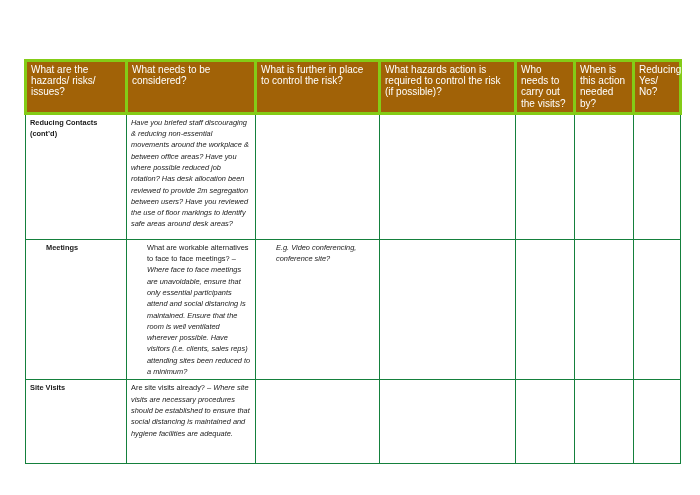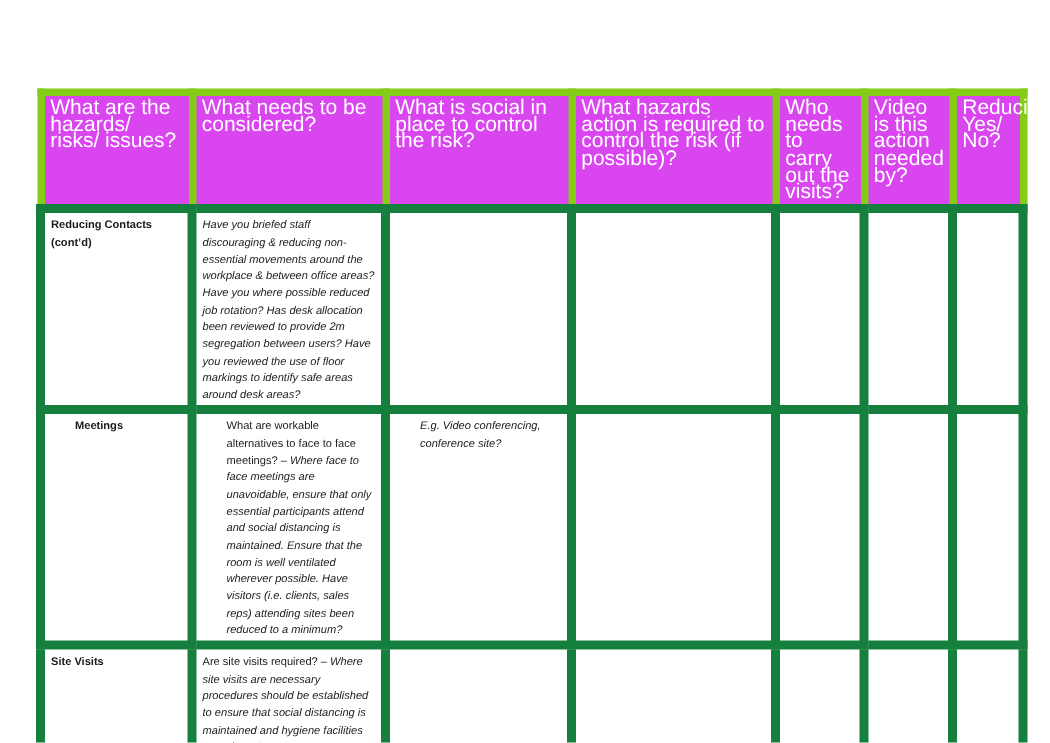--- a/index.html
+++ b/index.html
@@ -11,27 +11,27 @@
     width:655px;
   }
   table.risk col.c1 { width:101px; }
   table.risk col.c2 { width:129px; }
   table.risk col.c3 { width:124px; }
   table.risk col.c4 { width:136px; }
   table.risk col.c5 { width:59px; }
   table.risk col.c6 { width:59px; }
   table.risk col.c7 { width:47px; }
   th {
-    background:#d946ef; color:#ffffff; font-weight:normal;
-    font-size:14px; line-height:11.2px; text-align:left; vertical-align:top;
+    background:#a16207; color:#ffffff; font-weight:normal;
+    font-size:10px; line-height:11.2px; text-align:left; vertical-align:top;
     padding:2px 4px 3px 4px; height:30px;
-    border:5px solid #84cc16;
+    border:3px solid #84cc16;
   }
   td {
-    border:6px solid #15803d; vertical-align:top;
+    border:1px solid #15803d; vertical-align:top;
     font-size:7.4px; line-height:11.3px; color:#1a1a1a;
     padding:2px 4px;
   }
   tr.r1 td { height:120px; }
   tr.r2 td { height:119px;padding-left:20px; }
   tr.r3 td { height:79px; }
   .hz { font-weight:bold; }
   .lead { font-weight:normal; font-style:normal; }
   .it { font-style:italic; }
 </style>
@@ -45,24 +45,24 @@
       <col class="c3">
       <col class="c4">
       <col class="c5">
       <col class="c6">
       <col class="c7">
   </colgroup>
   <thead>
     <tr>
       <th>What are the hazards/ risks/ issues?</th>
       <th>What needs to be considered?</th>
-      <th>What is social in place to control the risk?</th>
+      <th>What is further in place to control the risk?</th>
       <th>What hazards action is required to control the risk (if possible)?</th>
       <th>Who needs to carry out the visits?</th>
-      <th>Video is this action needed by?</th>
+      <th>When is this action needed by?</th>
       <th>Reducing Yes/ No?</th>
     </tr>
   </thead>
   <tbody>
     <tr class="r1">
       <td class="hz">Reducing Contacts (cont’d)</td>
       <td>
         <span class="it">Have you briefed staff discouraging &amp; reducing non-essential movements around the workplace &amp; between office areas? Have you where possible reduced job rotation? Has desk allocation been reviewed to provide 2m segregation between users? Have you reviewed the use of floor markings to identify safe areas around desk areas?</span>
       </td>
       <td></td>
@@ -79,21 +79,21 @@
       </td>
       <td class="it">E.g. Video conferencing, conference site?</td>
       <td></td>
       <td></td>
       <td></td>
       <td></td>
     </tr>
     <tr class="r3">
       <td class="hz">Site Visits</td>
       <td>
-        <span class="lead">Are site visits required? –</span>
+        <span class="lead">Are site visits already? –</span>
         <span class="it">Where site visits are necessary procedures should be established to ensure that social distancing is maintained and hygiene facilities are adequate.</span>
       </td>
       <td></td>
       <td></td>
       <td></td>
       <td></td>
       <td></td>
     </tr>
   </tbody>
 </table>

